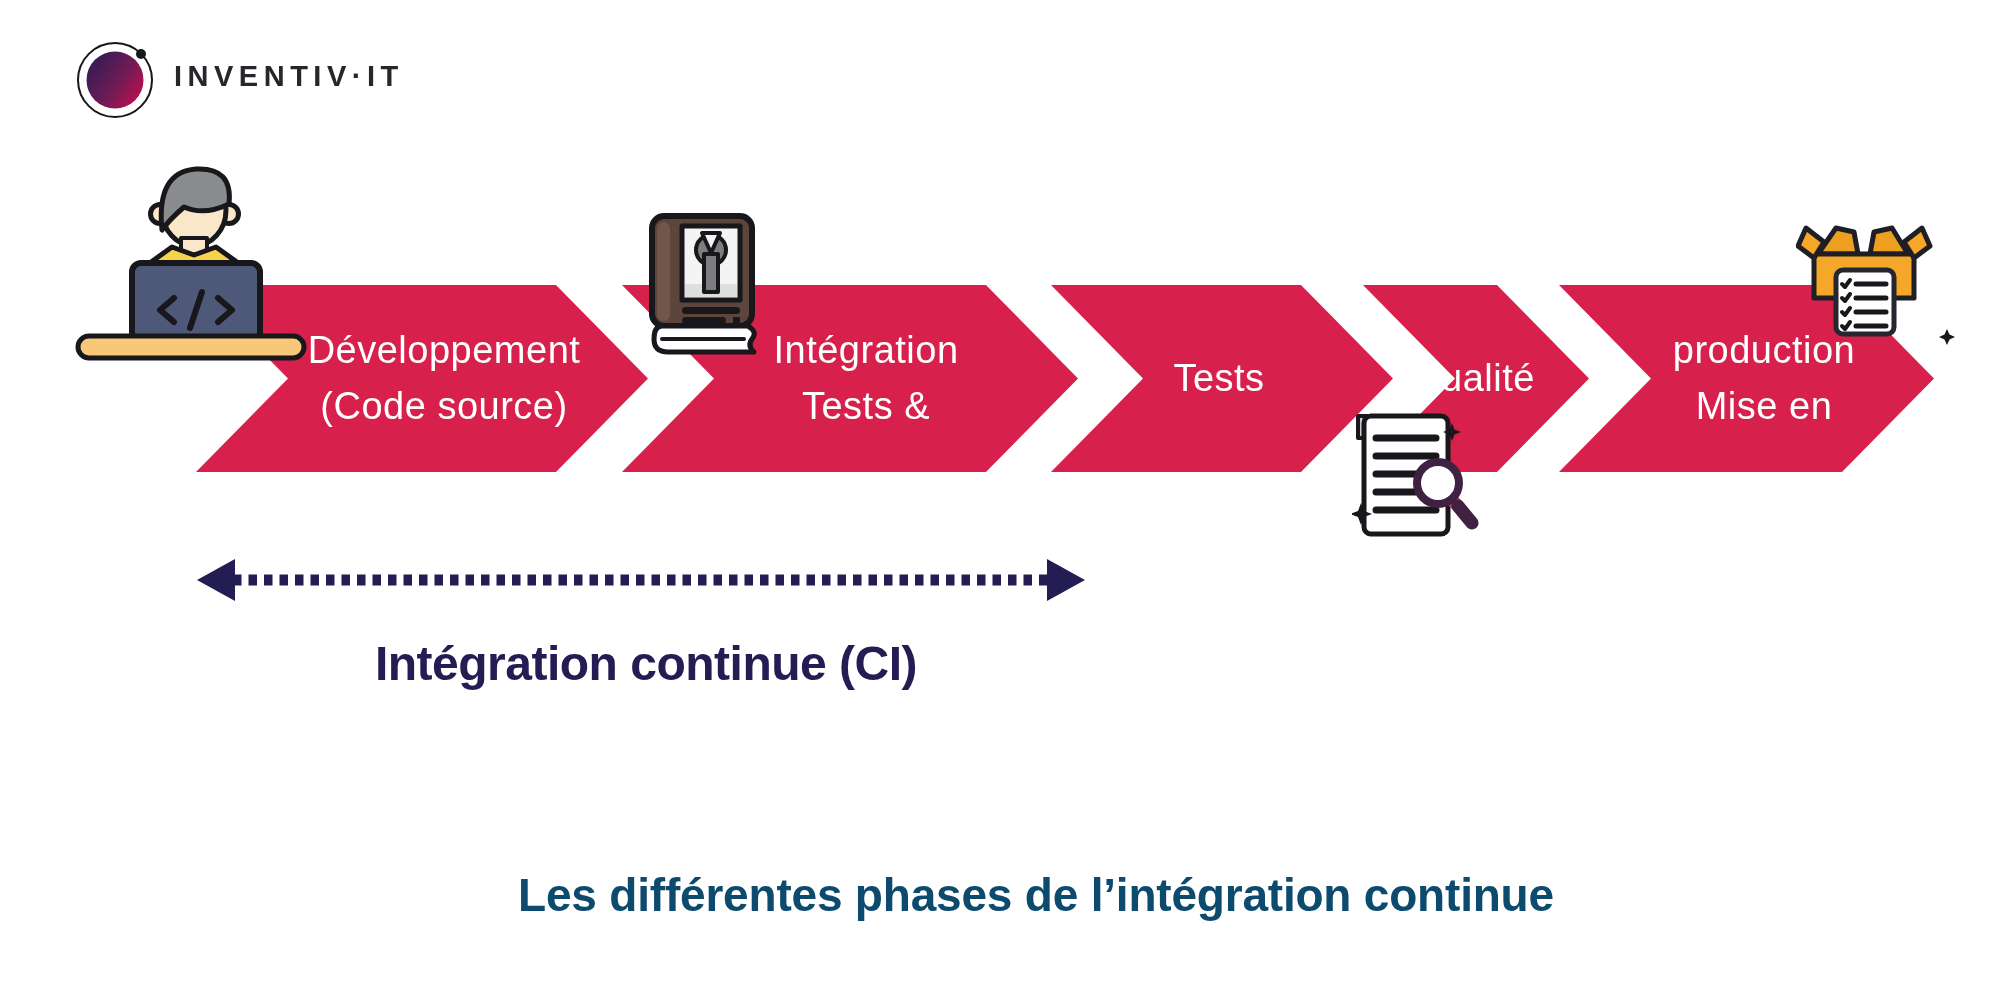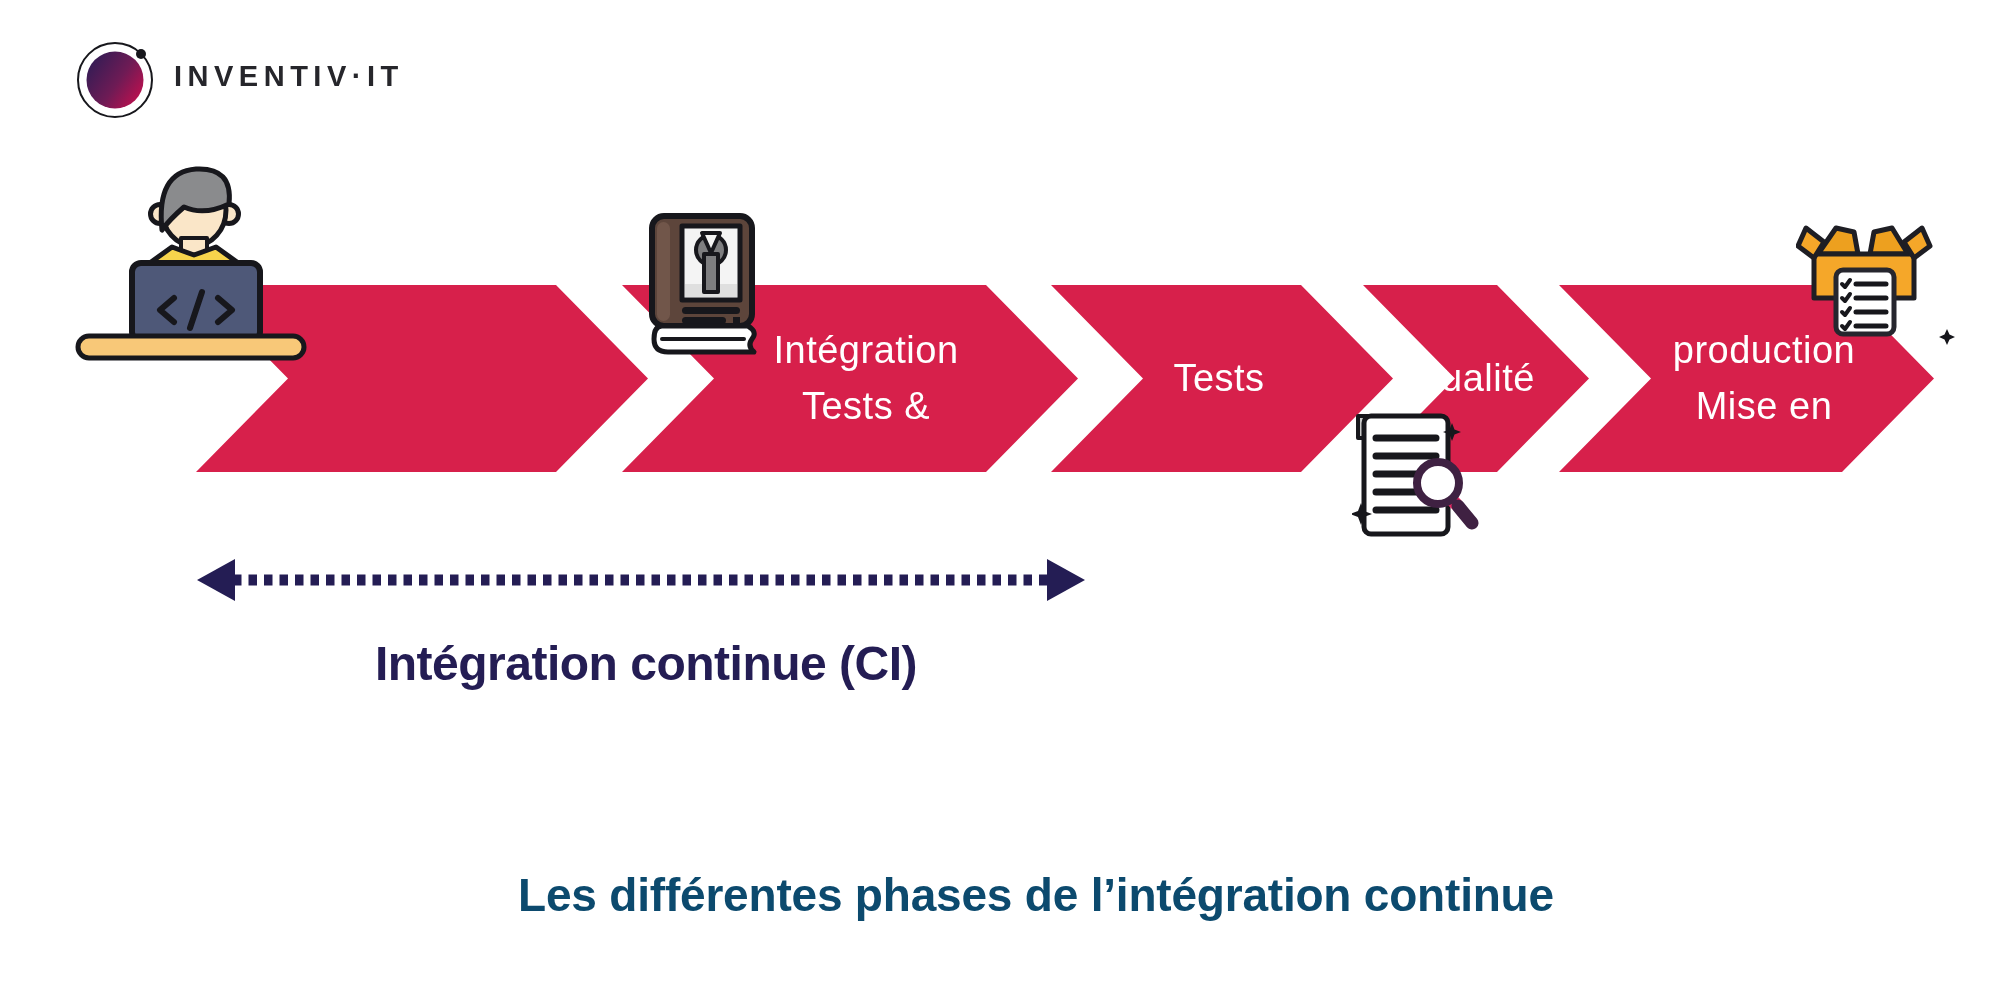--- a/index.html
+++ b/index.html
@@ -40,20 +40,22 @@
 
   <svg class="abs" style="left:0;top:0" width="2000" height="1000" viewBox="0 0 2000 1000">
     <path d="M160,285 H520 L612,378.5 L520,472 H160 L252,378.5 Z" fill="#D7204B"></path>
     <path d="M586,285 H950 L1042,378.5 L950,472 H586 L678,378.5 Z" fill="#D7204B"></path>
     <path d="M1015,285 H1265 L1357,378.5 L1265,472 H1015 L1107,378.5 Z" fill="#D7204B"></path>
     <path d="M1327,285 H1461 L1553,378.5 L1461,472 H1327 L1419,378.5 Z" fill="#D7204B"></path>
     <path d="M1523,285 H1806 L1898,378.5 L1806,472 H1523 L1615,378.5 Z" fill="#D7204B"></path>
   </svg>
 
   <div class="abs phase-label" style="left:408px;top:322px">
+    <div>Développement</div>
+    <div>(Code source)</div>
   </div>
   <div class="abs phase-label" style="left:830px;top:322px">
     <div>Intégration</div>
     <div>Tests &amp;</div>
   </div>
   <div class="abs phase-label" style="left:1183px;top:350px">
     <div>Tests</div>
   </div>
   <div class="abs phase-label" style="left:1437px;top:350px">
     <div>Qualité</div>

